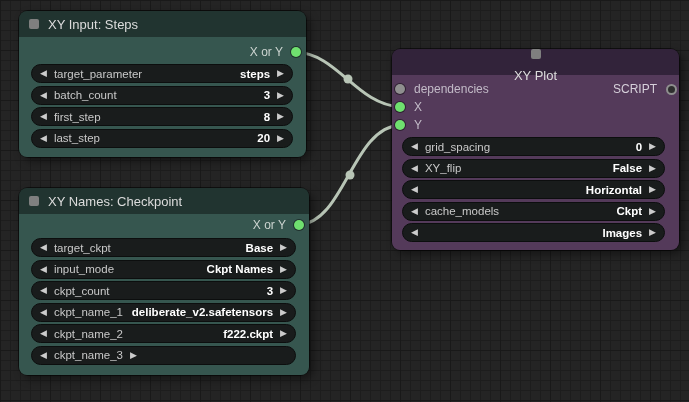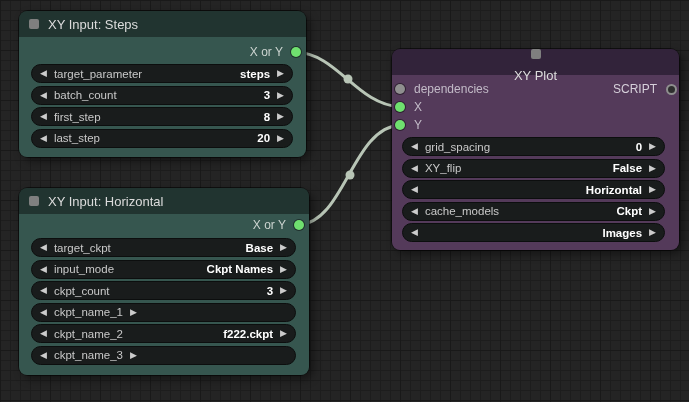--- a/index.html
+++ b/index.html
@@ -97,21 +97,21 @@
         <span class="val">20</span>
         <span class="arrow">▶</span>
       </div>
     </div>
   </div>
 
   <div class="node teal" style="left:19px;top:188px;width:290px;height:187px">
     <div class="nbody"></div>
     <div class="title">
       <span class="collapse"></span>
-      <span>XY Input: Horizontal</span>
+      <span>XY Names: Checkpoint</span>
     </div>
     <div class="out-row" style="top:27px;right:5px">
       <span>X or Y</span>
       <span class="dot dot-green"></span>
     </div>
     <div class="widgets" style="top:50px;left:12px;right:13px">
       <div class="widget">
         <span class="arrow">◀</span>
         <span class="wl">target_ckpt</span>
         <span class="val">Base</span>
@@ -125,20 +125,21 @@
       </div>
       <div class="widget">
         <span class="arrow">◀</span>
         <span class="wl">ckpt_count</span>
         <span class="val">3</span>
         <span class="arrow">▶</span>
       </div>
       <div class="widget">
         <span class="arrow">◀</span>
         <span class="wl">ckpt_name_1</span>
+        <span class="val">deliberate_v2.safetensors</span>
         <span class="arrow">▶</span>
       </div>
       <div class="widget">
         <span class="arrow">◀</span>
         <span class="wl">ckpt_name_2</span>
         <span class="val">f222.ckpt</span>
         <span class="arrow">▶</span>
       </div>
       <div class="widget">
         <span class="arrow">◀</span>

